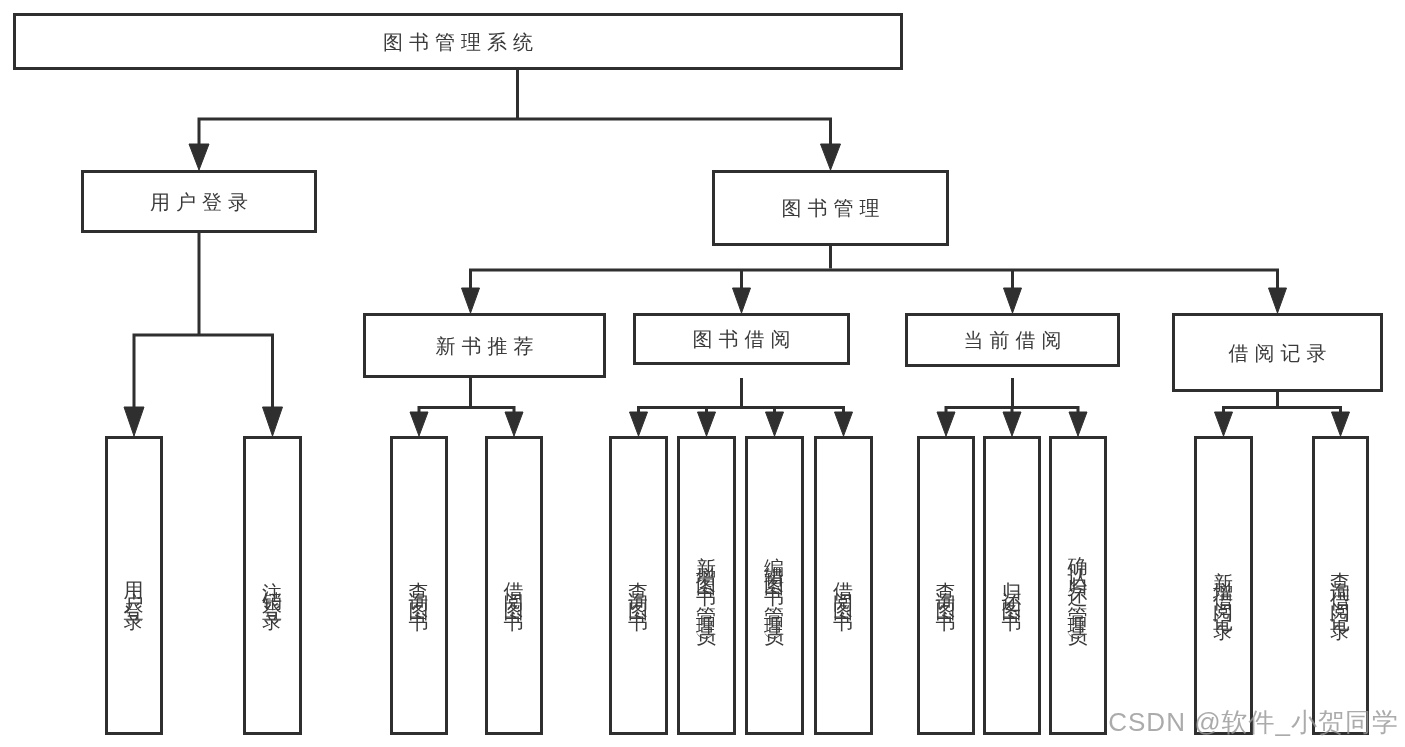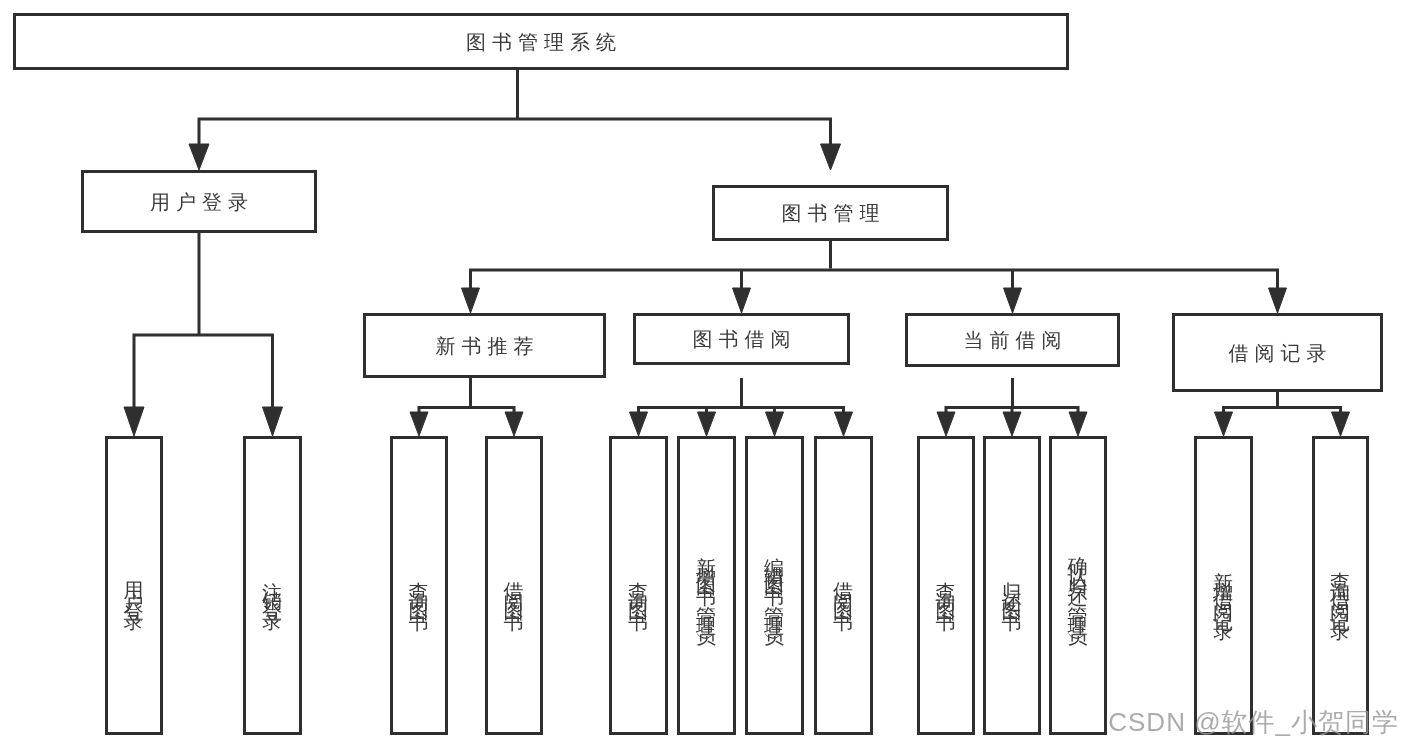--- a/index.html
+++ b/index.html
@@ -85,28 +85,28 @@
     </g>
 
     <g>
       <path d="M1277.5 378 V406.5"></path>
       <path d="M1223.5 414 V407.5 H1340.5 V414"></path>
       <polygon points="1214.5,412 1232.5,412 1223.5,436" fill="#2f2f2f" stroke="#2f2f2f" stroke-width="1"></polygon>
       <polygon points="1331.5,412 1349.5,412 1340.5,436" fill="#2f2f2f" stroke="#2f2f2f" stroke-width="1"></polygon>
     </g>
   </svg>
 
-  <div class="box h" style="left:13px;top:13px;width:1056px;height:57px">
+  <div class="box h" style="left:13px;top:13px;width:890px;height:57px">
     <span>图书管理系统</span>
   </div>
 
   <div class="box h" style="left:81px;top:170px;width:236px;height:63px">
     <span>用户登录</span>
   </div>
-  <div class="box h" style="left:712px;top:185px;width:237px;height:56px">
+  <div class="box h" style="left:712px;top:170px;width:237px;height:76px">
     <span>图书管理</span>
   </div>
 
   <div class="box h" style="left:363px;top:313px;width:243px;height:65px">
     <span>新书推荐</span>
   </div>
   <div class="box h" style="left:633px;top:313px;width:217px;height:52px">
     <span>图书借阅</span>
   </div>
   <div class="box h" style="left:905px;top:313px;width:215px;height:54px">

